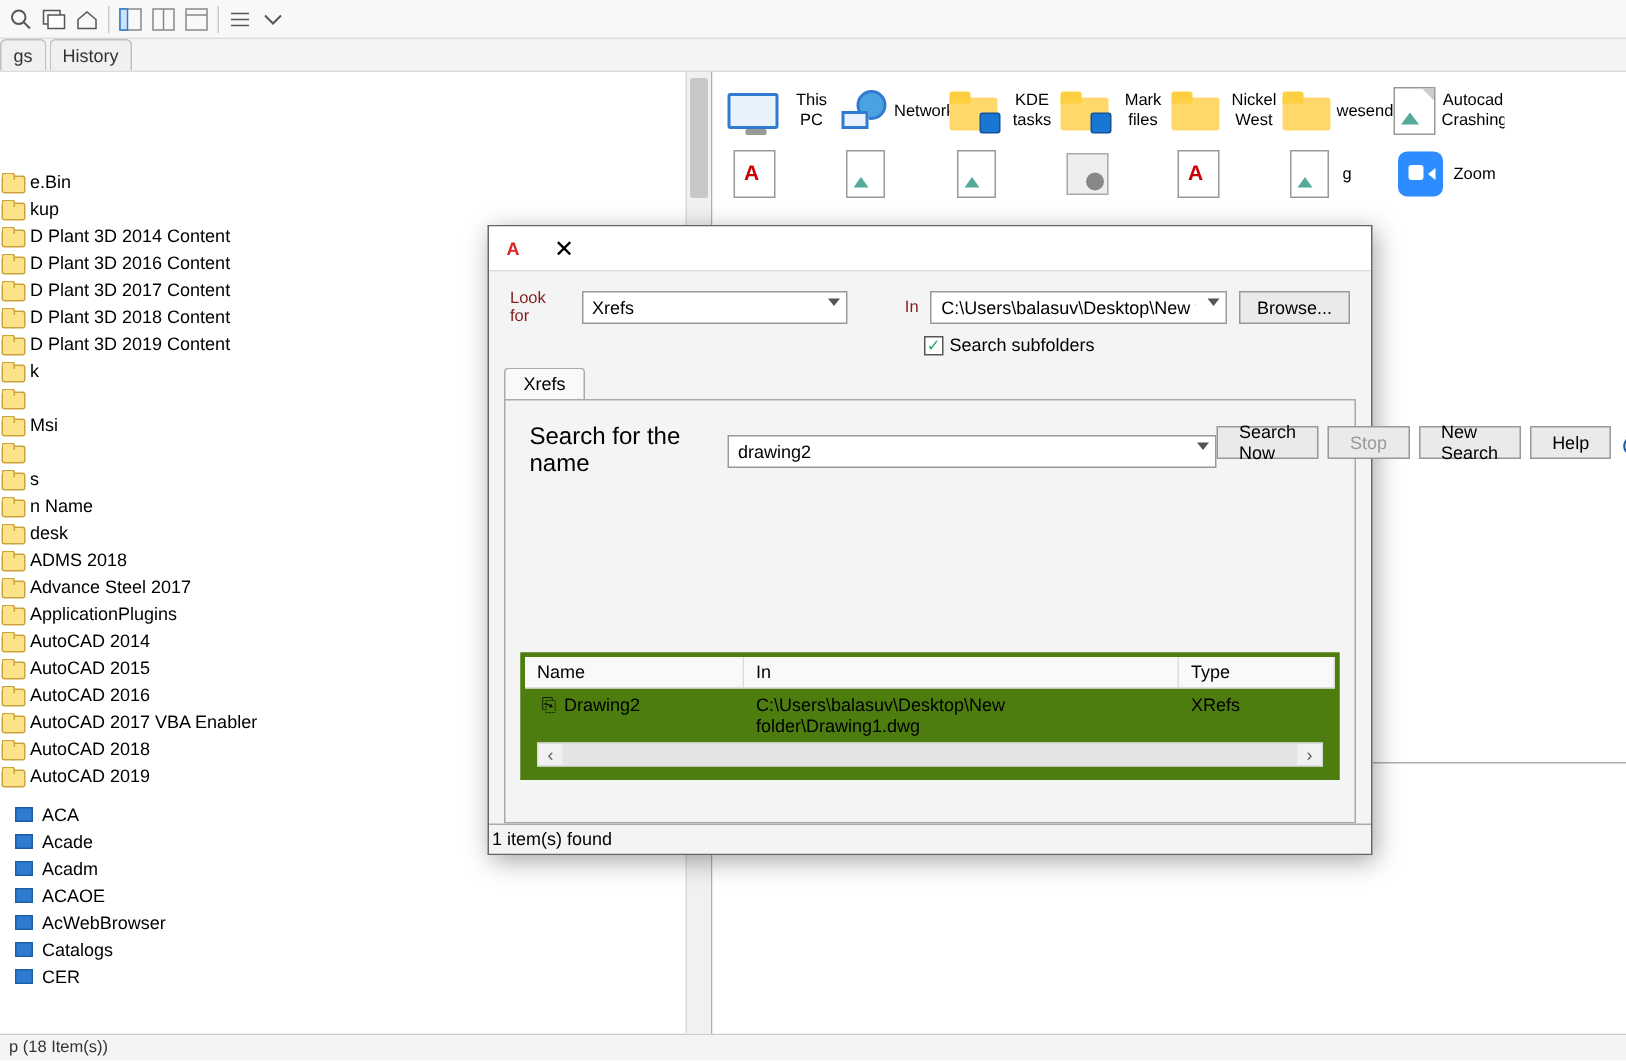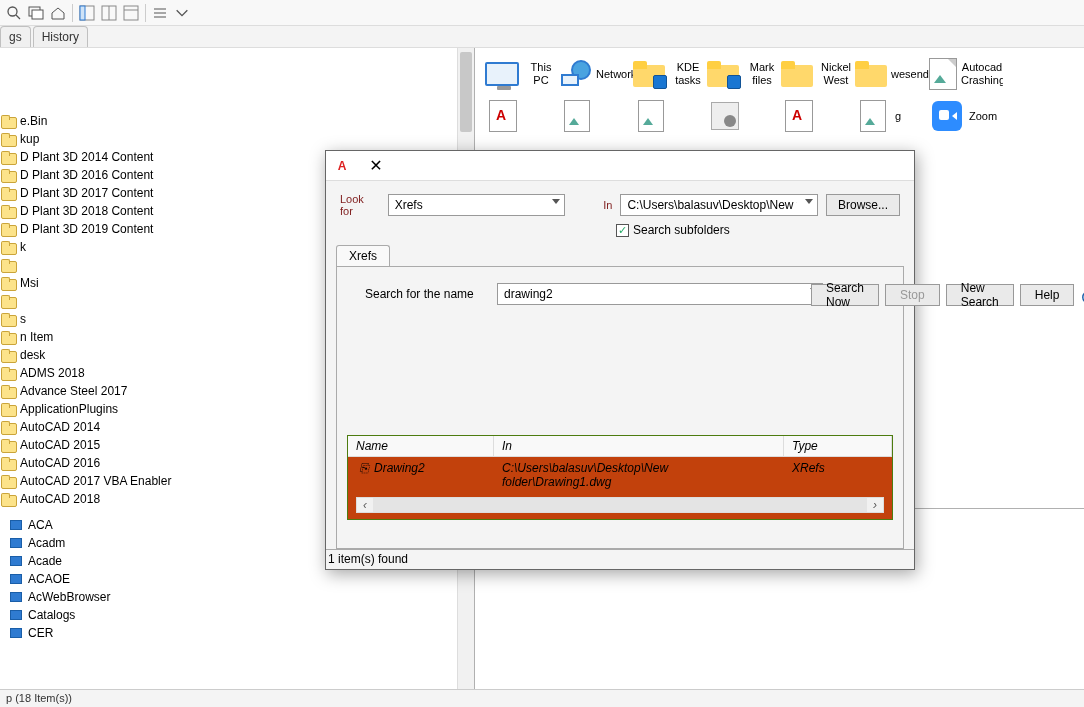--- a/index.html
+++ b/index.html
@@ -82,27 +82,27 @@
   .btn { height:22px; background:#eaeaea; border:1px solid #999; padding:0 14px; display:flex; align-items:center; justify-content:center; font-size:12px; }
   .btn.disabled { color:#999; }
   .chk { display:flex; align-items:center; gap:4px; font-size:12px; padding:2px 0 8px 290px; }
   .chk .box { width:13px;height:13px;border:1px solid #555;background:#fff;display:flex;align-items:center;justify-content:center;font-size:11px;color:#2a6;}
 
   .dlg-tabs { display:flex; margin:0 10px; }
   .dlg-tab { padding:3px 12px; border:1px solid #aaa; border-bottom:none; background:#f9f9f9; font-size:12px; border-radius:3px 3px 0 0; }
   .dlg-body { margin:0 10px; border:1px solid #aaa; background:#f4f4f4; flex:1; position:relative; }
 
   .search-row { display:flex; align-items:center; gap:12px; padding:16px 16px 0 16px; }
-  .search-row label { font-size:12px;margin-left:12px; }
+  .search-row label { font-size:16px; }
   .side-btns { position:absolute; right:12px; top:8px; display:flex; flex-direction:row; gap:6px; width:80px; align-items:center; }
   .side-btns .btn { width:80px; }
   .mag-icon { margin-top:14px; }
   .mag-icon svg { width:22px; height:22px; }
 
-  .results { position:absolute; left:10px; right:10px; bottom:28px; top:168px; background:#c2410c; border:1px solid #4d7c0f; overflow:hidden;font-style:italic; }
+  .results { position:absolute; left:10px; right:10px; bottom:28px; top:168px; background:#4d7c0f; border:3px solid #4d7c0f; overflow:hidden; }
   .res-header{ display:flex; background:#f9f9f9; border-bottom:1px solid #ddd; font-size:12px; }
   .res-header div{ padding:3px 8px; border-right:1px solid #ddd; }
   .col-name{width:146px;} .col-in{width:290px;} .col-type{flex:1;}
   .res-row{ display:flex; font-size:12px; padding:2px 0;justify-content:center;}
   .res-row div{ padding:2px 8px;}
   .res-row .ricon{width:16px;display:inline-flex;align-items:center;justify-content:center;margin-right:2px;}
 
   .res-hscroll{position:absolute;left:8px;right:8px;bottom:6px;height:16px;background:#f1f1f1;border:1px solid #ddd;display:flex;align-items:center;}
   .res-hscroll .harr{width:16px;height:14px;display:flex;align-items:center;justify-content:center;color:#555;}
   .res-hscroll .htrack{flex:1;background:#e4e4e4;height:14px;}
@@ -245,21 +245,21 @@
           <div class="tree-item">
             <span class="ticon">
               <span class="folder-icon"></span>
             </span>
             <span>s</span>
           </div>
           <div class="tree-item">
             <span class="ticon">
               <span class="folder-icon"></span>
             </span>
-            <span>n Item</span>
+            <span>n Name</span>
           </div>
           <div class="tree-item">
             <span class="ticon">
               <span class="folder-icon"></span>
             </span>
             <span>desk</span>
           </div>
           <div class="tree-item">
             <span class="ticon">
               <span class="folder-icon"></span>
@@ -301,39 +301,45 @@
               <span class="folder-icon"></span>
             </span>
             <span>AutoCAD 2017 VBA Enabler</span>
           </div>
           <div class="tree-item">
             <span class="ticon">
               <span class="folder-icon"></span>
             </span>
             <span>AutoCAD 2018</span>
           </div>
+          <div class="tree-item">
+            <span class="ticon">
+              <span class="folder-icon"></span>
+            </span>
+            <span>AutoCAD 2019</span>
+          </div>
         </div>
       <div class="tree" id="tree-blue" style="padding-left:8px;">
           <div class="tree-item">
             <span class="ticon">
               <span class="blue-sq"></span>
             </span>
             <span>ACA</span>
           </div>
           <div class="tree-item">
             <span class="ticon">
               <span class="blue-sq"></span>
             </span>
+            <span>Acade</span>
+          </div>
+          <div class="tree-item">
+            <span class="ticon">
+              <span class="blue-sq"></span>
+            </span>
             <span>Acadm</span>
-          </div>
-          <div class="tree-item">
-            <span class="ticon">
-              <span class="blue-sq"></span>
-            </span>
-            <span>Acade</span>
           </div>
           <div class="tree-item">
             <span class="ticon">
               <span class="blue-sq"></span>
             </span>
             <span>ACAOE</span>
           </div>
           <div class="tree-item">
             <span class="ticon">
               <span class="blue-sq"></span>

